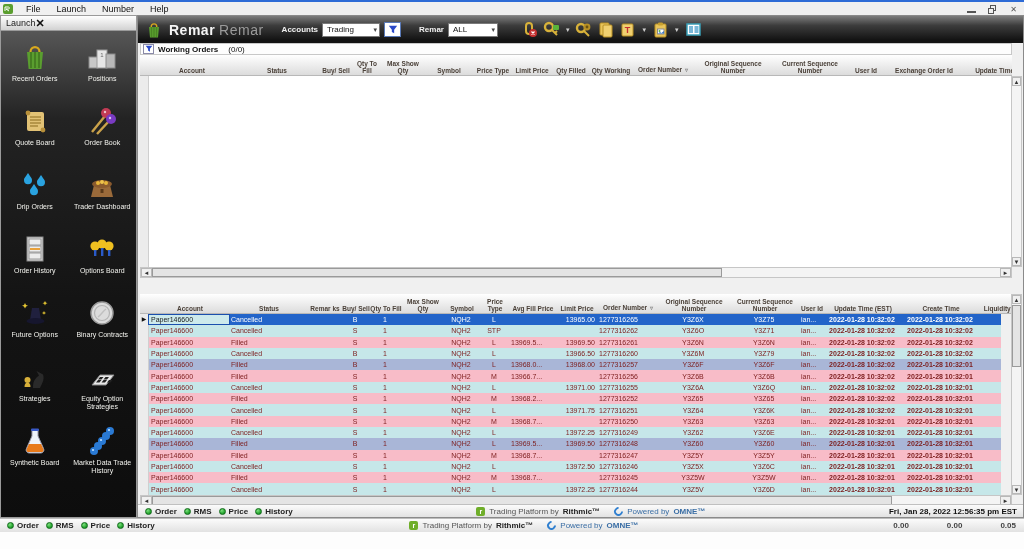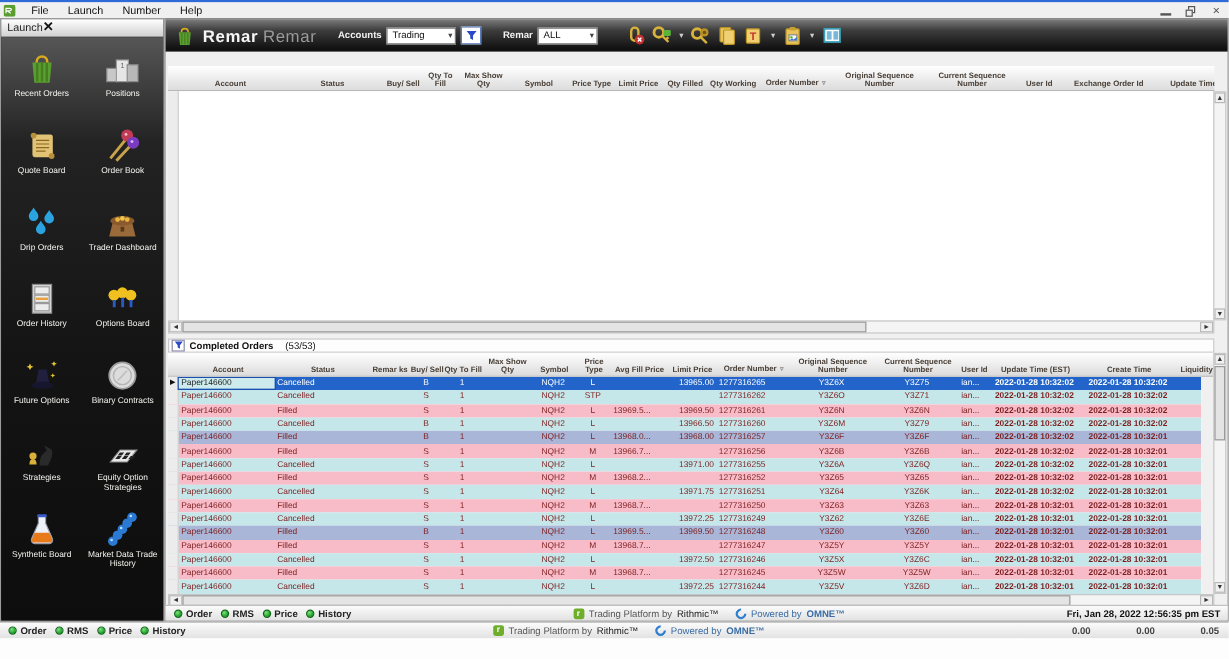--- a/index.html
+++ b/index.html
@@ -107,21 +107,21 @@
   
   .statusbar { display:flex; align-items:center; font-size:8px; color:#222; background:linear-gradient(#fbfbfb,#e2e2e2); }
   .win-status { position:absolute; left:0px; bottom:0px; width:100%; height:13px; border-top:1px solid #c0c0c0; }
   .app-status { position:absolute; left:0; top:518px; width:1024px; height:14px; border-top:1px solid #bcbcbc; }
   .ind { display:flex; align-items:center; margin-left:7px; font-weight:bold; color:#222; }
   .dot { width:7px; height:7px; border-radius:50%; background:radial-gradient(circle at 35% 30%, #7fe07f, #28a832 60%, #157a1e); border:1px solid #0f6a18; margin-right:3px; }
   .brand { display:flex; align-items:center; gap:4px; margin-left:auto; }
   .brand .gico { width:9px; height:9px; background:#6fae2a; border-radius:2px; color:#fff; font-size:7px; font-weight:bold;
                  display:flex; align-items:center; justify-content:center; }
   .brand .txt { color:#555; }
-  .brand .bold { font-weight:normal; color:#222; }
+  .brand .bold { font-weight:bold; color:#222; }
   .oico { width:9px; height:9px; border-radius:50%; border:2px solid #2f7fd0; border-top-color:transparent; transform:rotate(45deg); }
   .powered { color:#3a6ea5; display:flex; align-items:center; gap:4px; margin-left:14px; }
   .powered .bold { font-weight:bold; }
   .ws-date { margin-left:auto; margin-right:6px; font-weight:bold; color:#111; }
   .as-vals { margin-left:auto; margin-right:8px; display:flex; gap:38px; font-weight:bold; color:#444; }
   .bottom-strip { position:absolute; left:0; top:532px; width:1024px; height:17px; background:#fdfdfd; }
 </style>
 </head>
 <body>
 
@@ -361,20 +361,29 @@
         <span class="tbtn">
           <svg viewBox="0 0 17 17">
               <rect x="2" y="3" width="13" height="11" fill="#fff" stroke="#3aa0b8" stroke-width="1.5"></rect>
               <rect x="4" y="5" width="4" height="7" fill="#7ab8d8"></rect>
               <rect x="9.5" y="5" width="4" height="7" fill="#7ab8d8"></rect>
             </svg>
         </span>
       </div>
     </div>
 
+    <div class="panel-head wo-head">
+      <span class="fico">
+        <svg width="8" height="8" viewBox="0 0 12 12">
+            <path d="M1 1h10L7.4 5.6V10L4.6 8.4V5.6z" fill="#2a49c8"></path>
+          </svg>
+      </span>
+      <span class="ttl">Working Orders</span>
+      <span>(0/0)</span>
+    </div>
     <div class="colhdr wo-cols">
         <div class="c marker" style="width: 10px;"></div>
         <div class="c" style="width: 84px;">
           <span>Account</span>
         </div>
         <div class="c" style="width: 86px;">
           <span>Status</span>
         </div>
         <div class="c" style="width: 32px;">
           <span>Buy/ Sell</span>
@@ -425,29 +434,20 @@
     <div class="vscroll wo-vscroll">
       <div class="sb-btn up">▲</div>
       <div class="sb-btn dn">▼</div>
     </div>
     <div class="hscroll wo-hscroll">
       <div class="sb-btn">◄</div>
       <div class="sb-thumb" style="width:570px"></div>
       <div class="sb-btn" style="margin-left:auto">►</div>
     </div>
 
-    <div class="panel-head co-head">
-      <span class="fico">
-        <svg width="8" height="8" viewBox="0 0 12 12">
-            <path d="M1 1h10L7.4 5.6V10L4.6 8.4V5.6z" fill="#2a49c8"></path>
-          </svg>
-      </span>
-      <span class="ttl">Completed Orders</span>
-      <span>(53/53)</span>
-    </div>
     <div class="colhdr co-cols">
         <div class="c marker" style="width: 10px;"></div>
         <div class="c" style="width: 80px;">
           <span>Account</span>
         </div>
         <div class="c" style="width: 78px;">
           <span>Status</span>
         </div>
         <div class="c" style="width: 34px;">
           <span>Remar ks</span>

